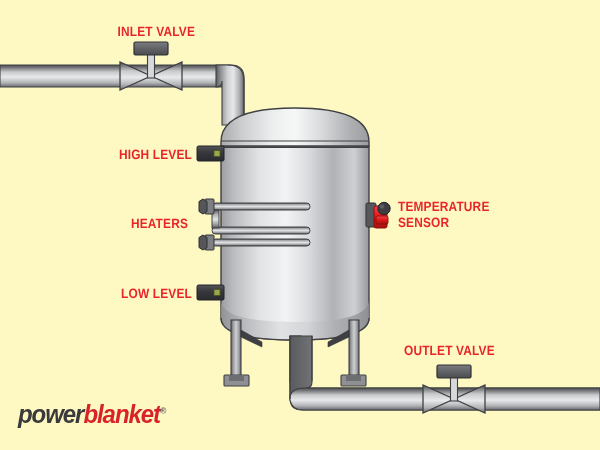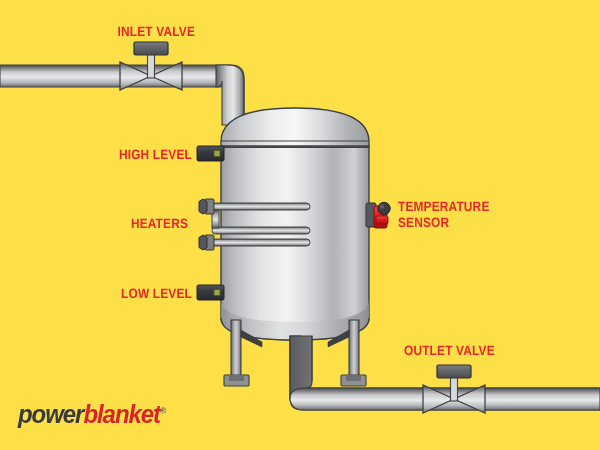--- a/index.html
+++ b/index.html
@@ -2,21 +2,21 @@
 <html><head>
 <meta charset="utf-8">
 <style>
   html, body {
     margin: 0; padding: 0;
     background: #ffffff;
   }
   #stage {
     position: relative;
     width: 600px; height: 450px;
-    background: #fde047;
+    background: #fef9c3;
     overflow: hidden;
     font-family: "Liberation Sans", sans-serif;
   }
   #stage svg { display: block; }
 
   .lbl {
     position: absolute;
     color: #e8262a;
     font-family: "Liberation Sans", sans-serif;
     font-weight: bold;

